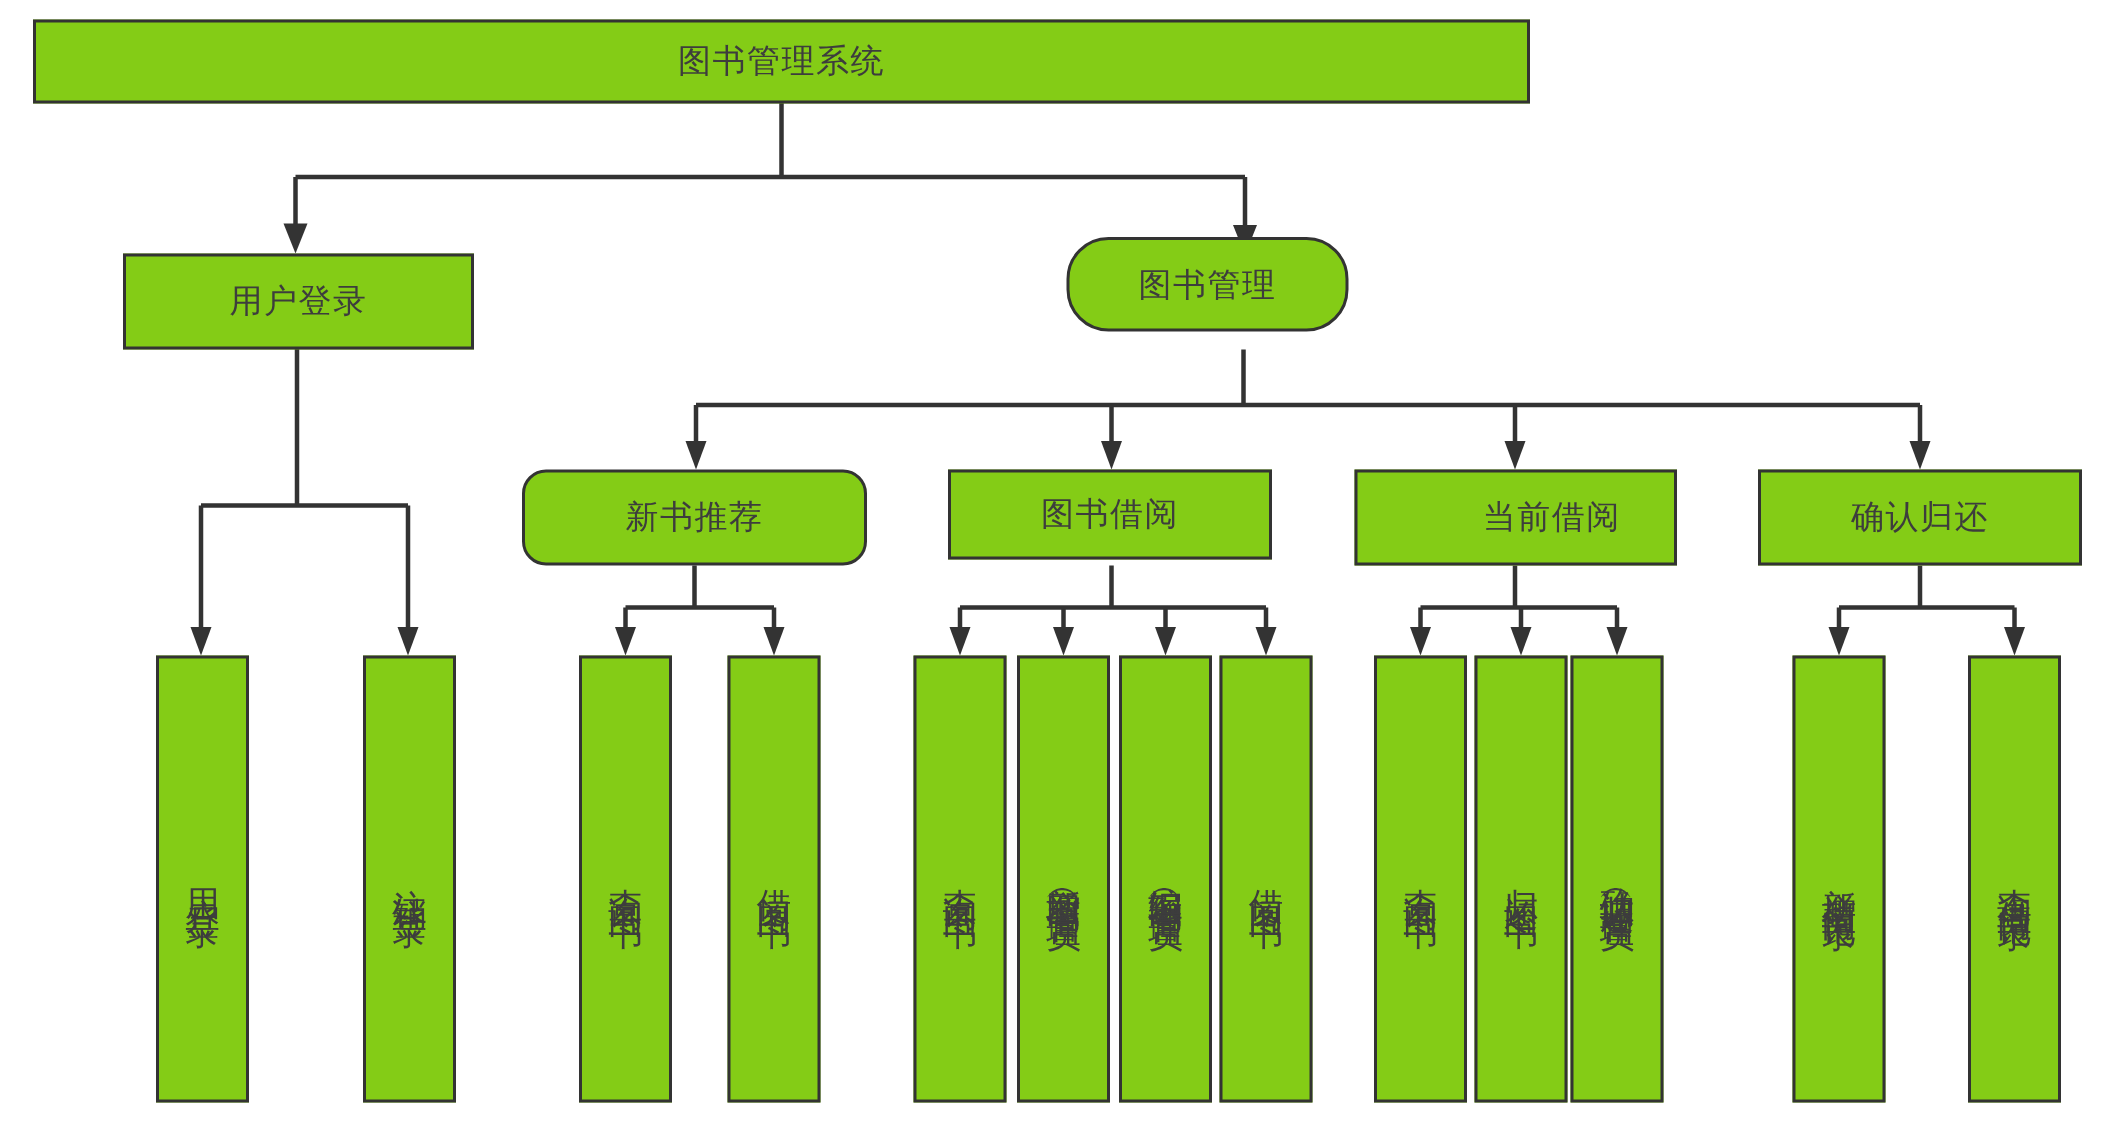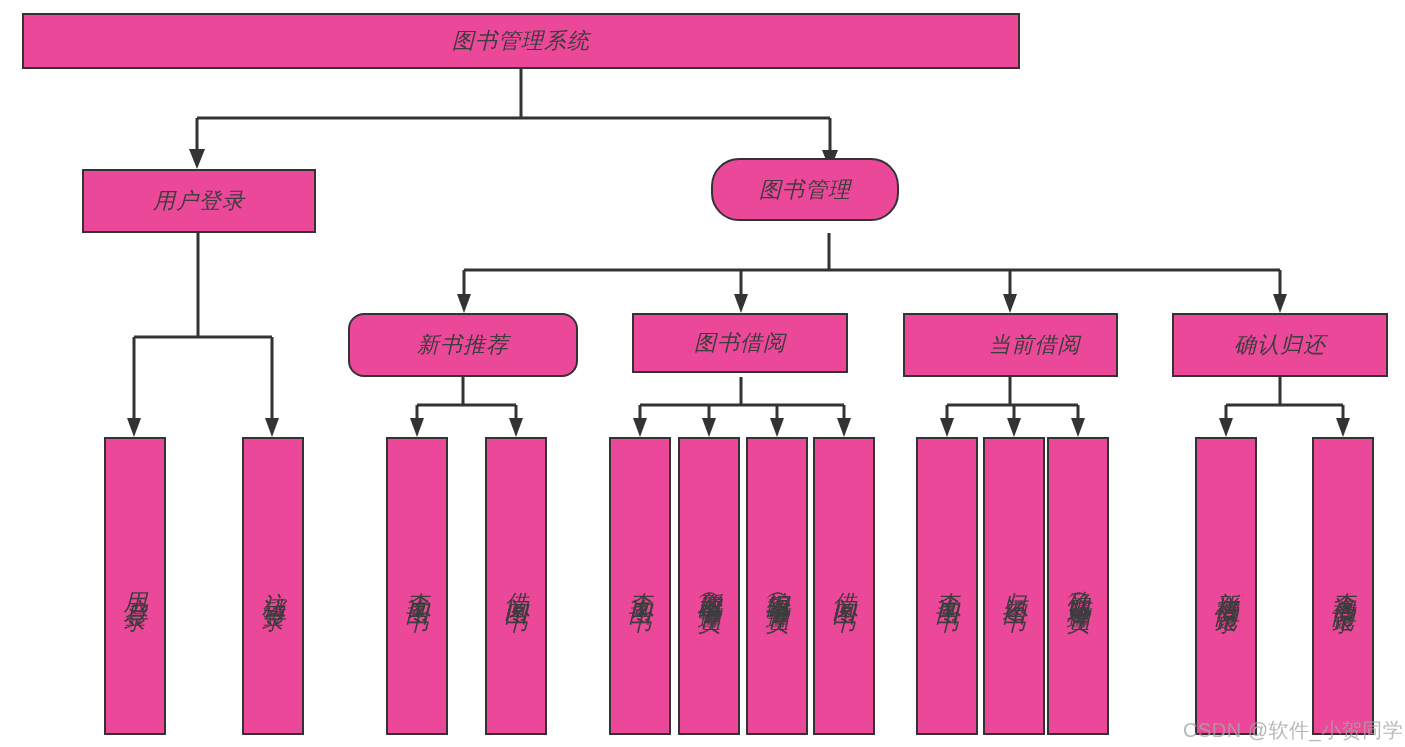--- a/index.html
+++ b/index.html
@@ -15,29 +15,28 @@
   #connectors {
     position: absolute;
     left: 0; top: 0;
     width: 1405px; height: 747px;
     pointer-events: none;
   }
   .node {
     position: absolute;
     box-sizing: border-box;
     border: 2.5px solid #333333;
-    background: #ec4899;
+    background: #84cc16;
     display: flex;
     align-items: center;
     justify-content: center;
     font-size: 22px;
     letter-spacing: 1px;
     color: #3d3d3d;
     z-index: 2;
-    font-style: italic;
   }
   .leaf {
     writing-mode: vertical-rl;
     text-orientation: mixed;
     letter-spacing: 6px;
     font-size: 23px;
     line-height: 1;
     text-align: center;
   }
   .watermark {
@@ -124,15 +123,14 @@
   <div class="node leaf" style="left:746px; top:437px; width:62px; height:298px; letter-spacing:3px;">编辑图书（管理员）</div>
   <div class="node leaf" style="left:813px; top:437px; width:62px; height:298px;">借阅图书</div>
 
   <div class="node leaf" style="left:916px; top:437px; width:62px; height:298px;">查询图书</div>
   <div class="node leaf" style="left:983px; top:437px; width:62px; height:298px;">归还图书</div>
   <div class="node leaf" style="left:1047px; top:437px; width:62px; height:298px; letter-spacing:3px;">确认归还（管理员）</div>
 
   <div class="node leaf" style="left:1195px; top:437px; width:62px; height:298px; letter-spacing:4px;">新增借阅记录</div>
   <div class="node leaf" style="left:1312px; top:437px; width:62px; height:298px; letter-spacing:4px;">查询借阅记录</div>
 
-  <div class="watermark">CSDN @软件_小贺同学</div>
 
 </div>
 
 </body></html>

